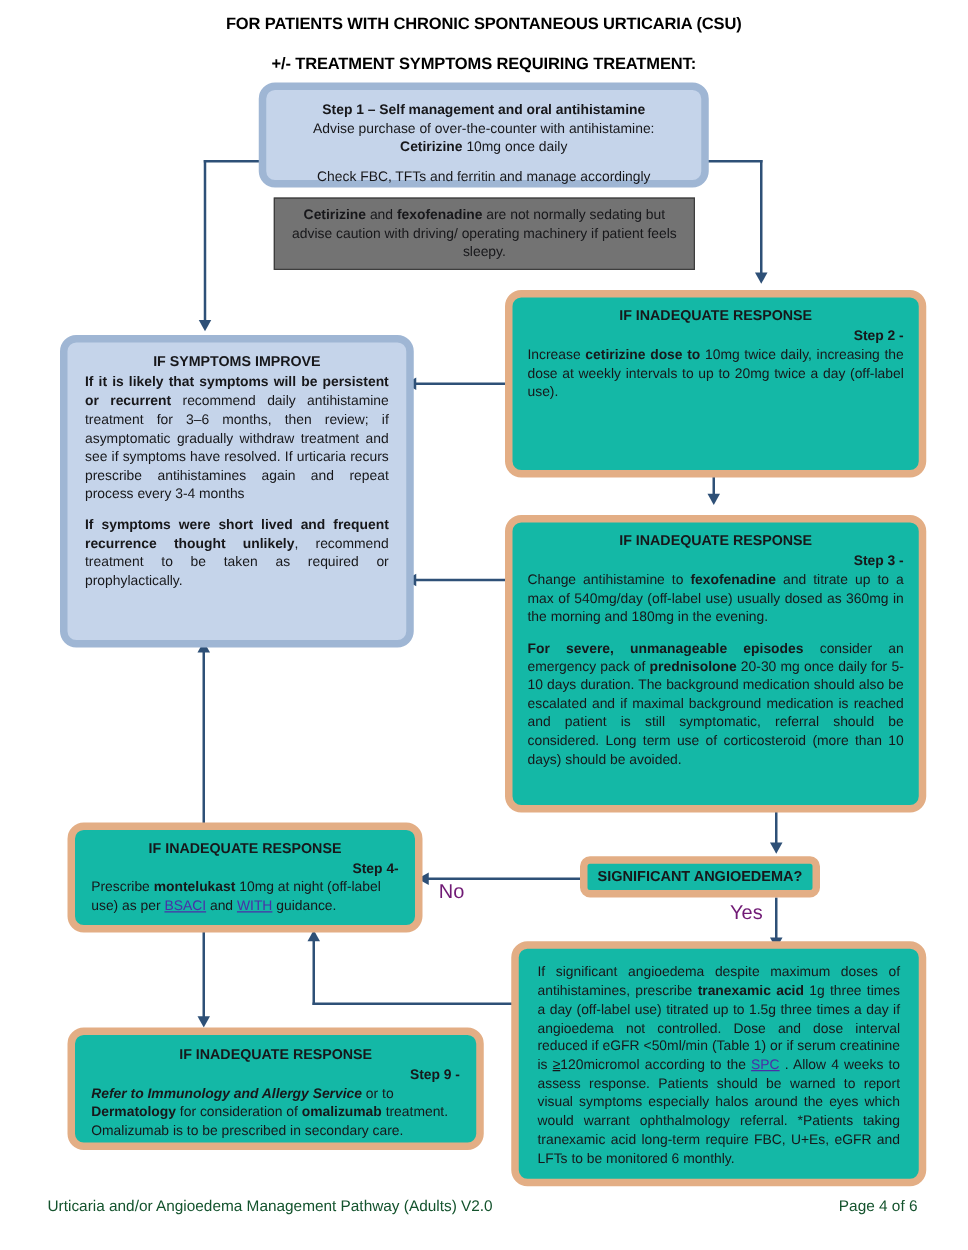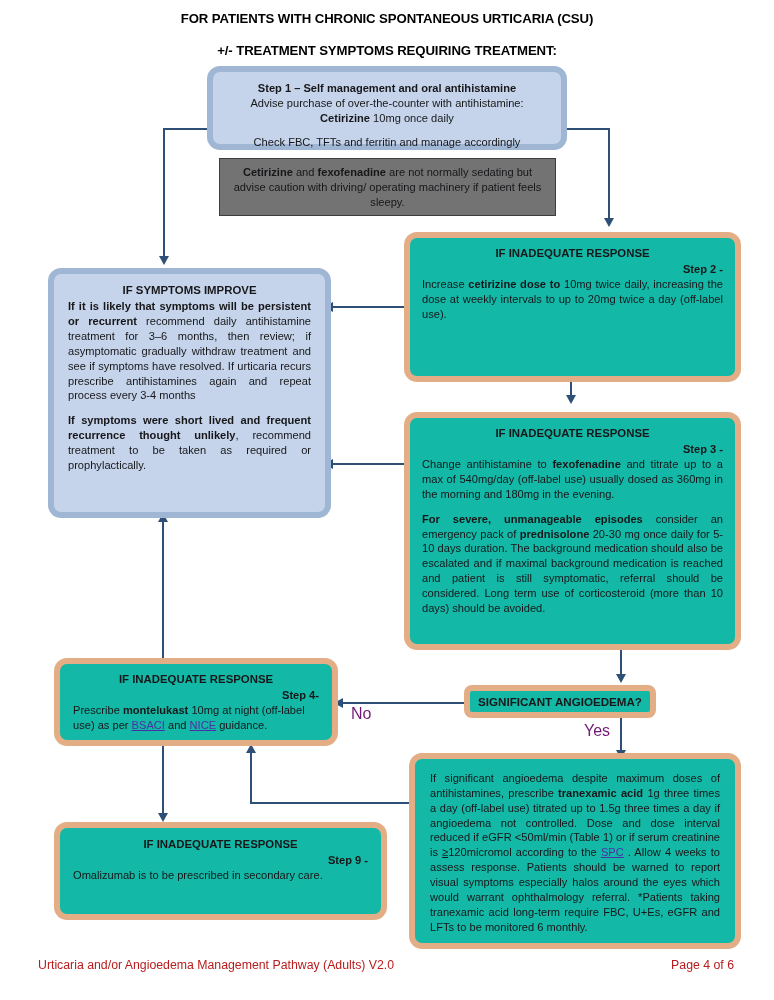--- a/index.html
+++ b/index.html
@@ -69,21 +69,21 @@
     position: absolute;
     font-size: 16px;
     color: #701a75;
   }
 
   
   .footer {
     position: absolute;
     bottom: 28px;
     font-size: 12.3px;
-    color: #b91c1c;
+    color: #14532d;
   }
   #footer-left  { left: 38px; }
   #footer-right { right: 40px; }
 </style>
 </head>
 <body>
 
 <div class="canvas">
 
   <div class="title" id="title1">FOR PATIENTS WITH CHRONIC SPONTANEOUS URTICARIA (CSU)</div>
@@ -157,33 +157,34 @@
     <p class="hdr">IF INADEQUATE RESPONSE</p>
     <p class="step">Step 3 -</p>
     <p class="just"><span>Change antihistamine to </span><b>fexofenadine</b><span> and titrate up to a max of 540mg/day (off-label use) usually dosed as 360mg in the morning and 180mg in the evening.</span></p>
     <div class="gap"></div>
     <p class="just"><b>For severe, unmanageable episodes</b><span> consider an emergency pack of </span><b>prednisolone</b><span> 20-30 mg once daily for 5-10 days duration. The background medication should also be escalated and if maximal background medication is reached and patient is still symptomatic, referral should be considered. Long term use of corticosteroid (more than 10 days) should be avoided.</span></p>
   </div>
 
   <div class="box orange" id="box-step4" style="left:54px; top:658px; width:284px; height:88px; padding:8px 13px;">
     <p class="hdr">IF INADEQUATE RESPONSE</p>
     <p class="step">Step 4-</p>
-    <p><span>Prescribe </span><b>montelukast</b><span> 10mg at night (off-label use) as per </span><span class="lnk">BSACI</span><span> and </span><span class="lnk">NICE</span><span> guidance.</span></p>
+    <p><span>Prescribe </span><b>montelukast</b><span> 10mg at night (off-label use) as per </span><span class="lnk">BSACI</span><span> and </span><span class="lnk">WITH</span><span> guidance.</span></p>
   </div>
 
   <div class="box orange" id="box-decision" style="left:464px; top:685px; width:192px; height:33px; padding:0; display:flex; align-items:center; justify-content:center; border-radius:8px;">
     <span style="font-weight:bold; font-size:11.6px;">SIGNIFICANT ANGIOEDEMA?</span>
   </div>
 
   <div class="box orange" id="box-angioedema" style="left:409px; top:753px; width:332px; height:196px; padding:12px 15px;">
     <p class="just"><span>If significant angioedema despite maximum doses of antihistamines, prescribe </span><b>tranexamic acid</b><span> 1g three times a day (off-label use) titrated up to 1.5g three times a day if angioedema not controlled. Dose and dose interval reduced if eGFR &lt;50ml/min (Table 1) or if serum creatinine is </span><span style="text-decoration:underline;">≥</span><span>120micromol according to the </span><span class="lnk">SPC</span><span> . Allow 4 weeks to assess response. Patients should be warned to report visual symptoms especially halos around the eyes which would warrant ophthalmology referral.  *Patients taking tranexamic acid long-term require FBC, U+Es, eGFR and LFTs to be monitored 6 monthly.</span></p>
   </div>
 
   <div class="box orange" id="box-step5" style="left:54px; top:822px; width:333px; height:98px; padding:9px 13px;">
     <p class="hdr">IF INADEQUATE RESPONSE</p>
     <p class="step">Step 9 -</p>
+    <p><b><i>Refer to Immunology and Allergy Service</i></b><span> or to </span><b>Dermatology</b><span> for consideration of </span><b>omalizumab</b><span> treatment.</span></p>
     <p>Omalizumab is to be prescribed in secondary care.</p>
   </div>
 
   <div class="footer" id="footer-left">Urticaria and/or Angioedema Management Pathway (Adults) V2.0</div>
   <div class="footer" id="footer-right">Page 4 of 6</div>
 
 </div>
 
 </body></html>

